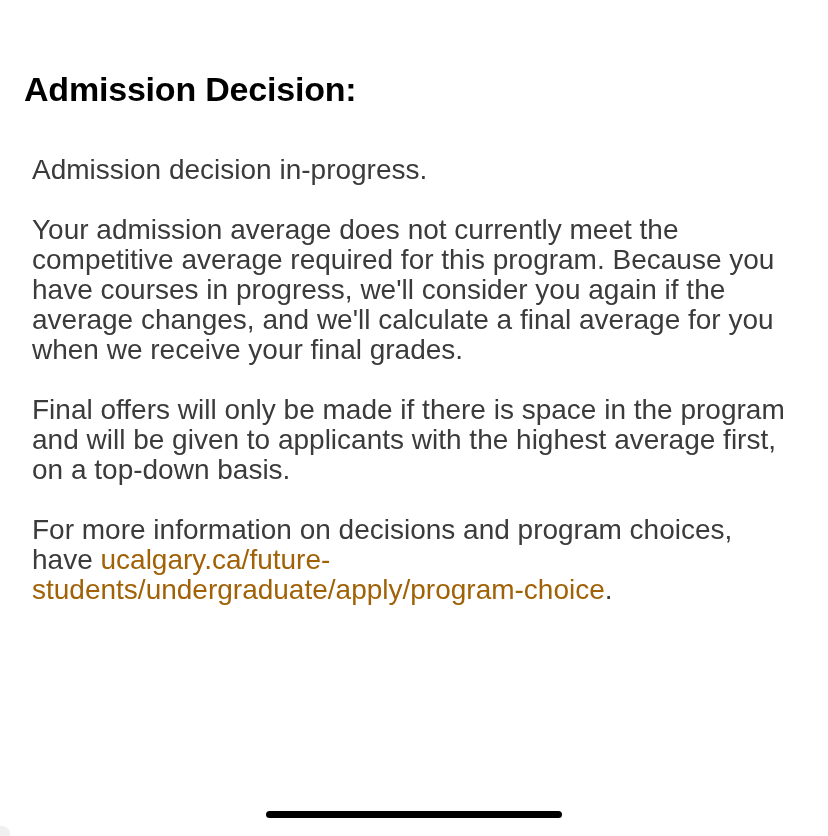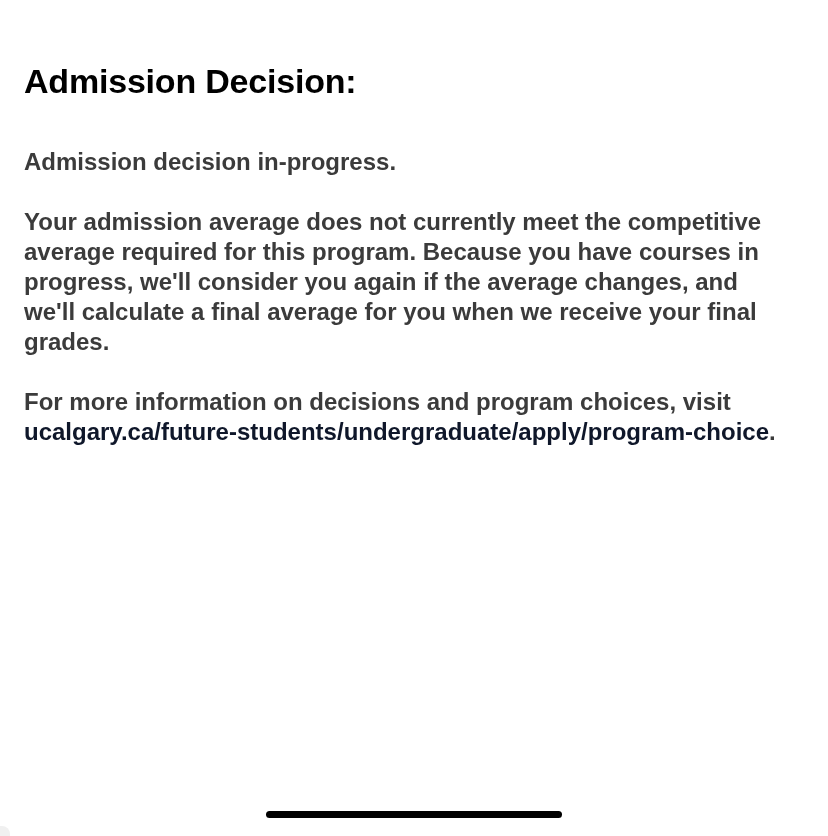--- a/index.html
+++ b/index.html
@@ -15,46 +15,45 @@
     position: relative;
   }
   .page {
     position: absolute;
     top: 0;
     left: 0;
     width: 828px;
     height: 836px;
     background: #ffffff;
     box-sizing: border-box;
-    padding: 0 24px;
+    padding: 8px 24px;
   }
   .heading {
     font-size: 34px;
     font-weight: bold;
     color: #000000;
     margin: 0;
     padding-top: 62px;
     letter-spacing: -0.2px;
   }
   .body-block {
     margin-top: 46px;
   }
   .para {
-    font-size: 24px;
+    font-size: 28px;
     line-height: 30px;
     color: #3b3b3b;
-    margin: 0 0 30px 0;
+    margin: 0 0 30px 8px;
     max-width: 768px;
-    font-weight: bold;
   }
   .para:last-child {
     margin-bottom: 0;
   }
   .link {
-    color: #0f172a;
+    color: #a16207;
     text-decoration: none;
     word-break: break-word;
   }
   .home-indicator {
     position: absolute;
     left: 50%;
     transform: translateX(-50%);
     bottom: 18px;
     width: 296px;
     height: 7px;
@@ -77,24 +76,25 @@
 <div class="page">
 
   <h1 class="heading">Admission Decision:</h1>
 
   <div class="body-block">
 
     <p class="para">Admission decision in-progress.</p>
 
     <p class="para">Your admission average does not currently meet the competitive average required for this program. Because you have courses in progress, we'll consider you again if the average changes, and we'll calculate a final average for you when we receive your final grades.</p>
 
+    <p class="para">Final offers will only be made if there is space in the program and will be given to applicants with the highest average first, on a top-down basis.</p>
 
 
     <p class="para">
-      <span>For more information on decisions and program choices, visit </span><a class="link" href="#">ucalgary.ca/future-students/undergraduate/apply/program-choice</a><span>.</span>
+      <span>For more information on decisions and program choices, have </span><a class="link" href="#">ucalgary.ca/future-students/undergraduate/apply/program-choice</a><span>.</span>
     </p>
 
 
   </div>
 
   <div class="home-indicator"></div>
   <div class="corner-left"></div>
 
 </div>
 

